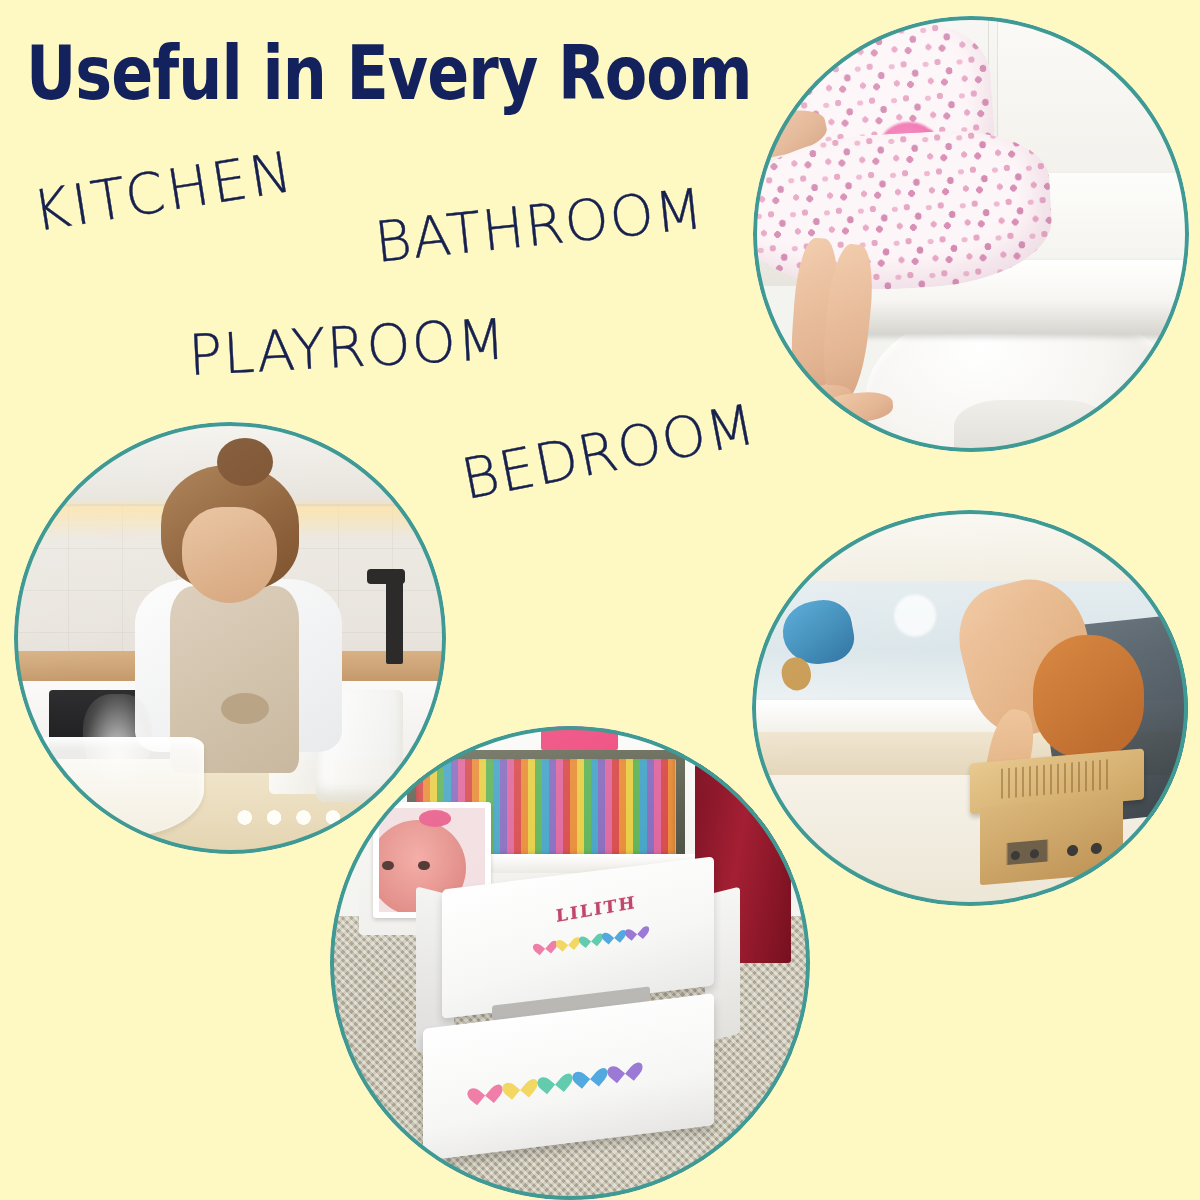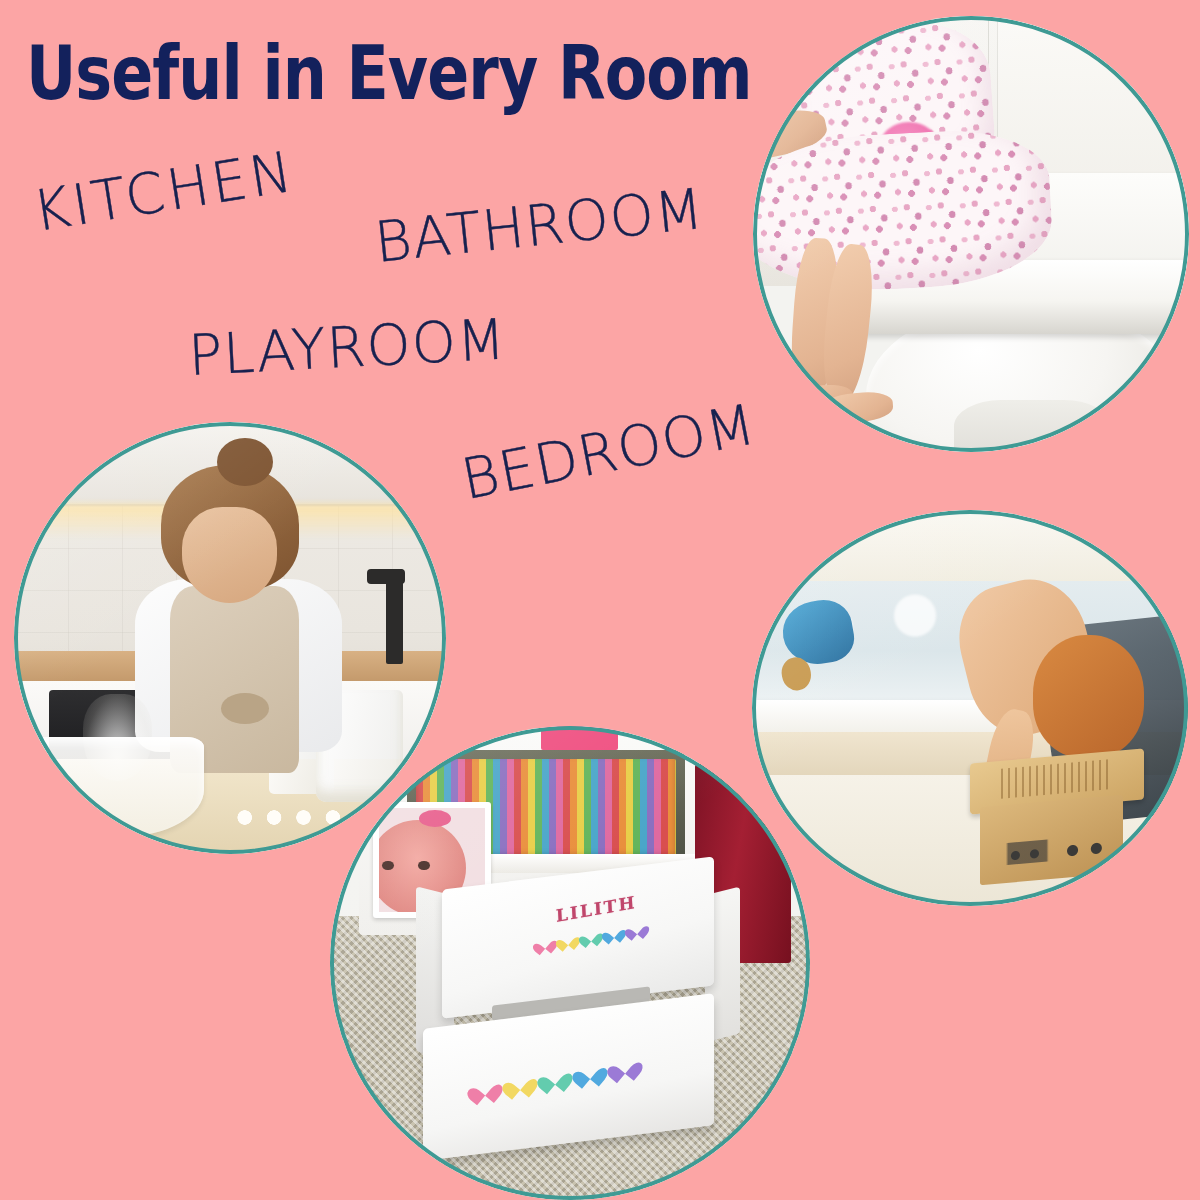--- a/index.html
+++ b/index.html
@@ -6,21 +6,21 @@
   html,body{margin:0;padding:0;}
   body{
     width:1200px;height:1200px;
     background:#eaf1f8;
     font-family:"Liberation Sans", sans-serif;
     overflow:hidden;
   }
   #stage{
     position:relative;
     width:1200px;height:1200px;
-    background:#fca5a5;
+    background:#fef9c3;
     overflow:hidden;
   }
 
   
   .headline{
     position:absolute;
     left:26px; top:36px;
     font-family:"Liberation Sans Narrow","DejaVu Sans Condensed","Liberation Sans",sans-serif;
     font-size:74px;
     font-weight:700;

